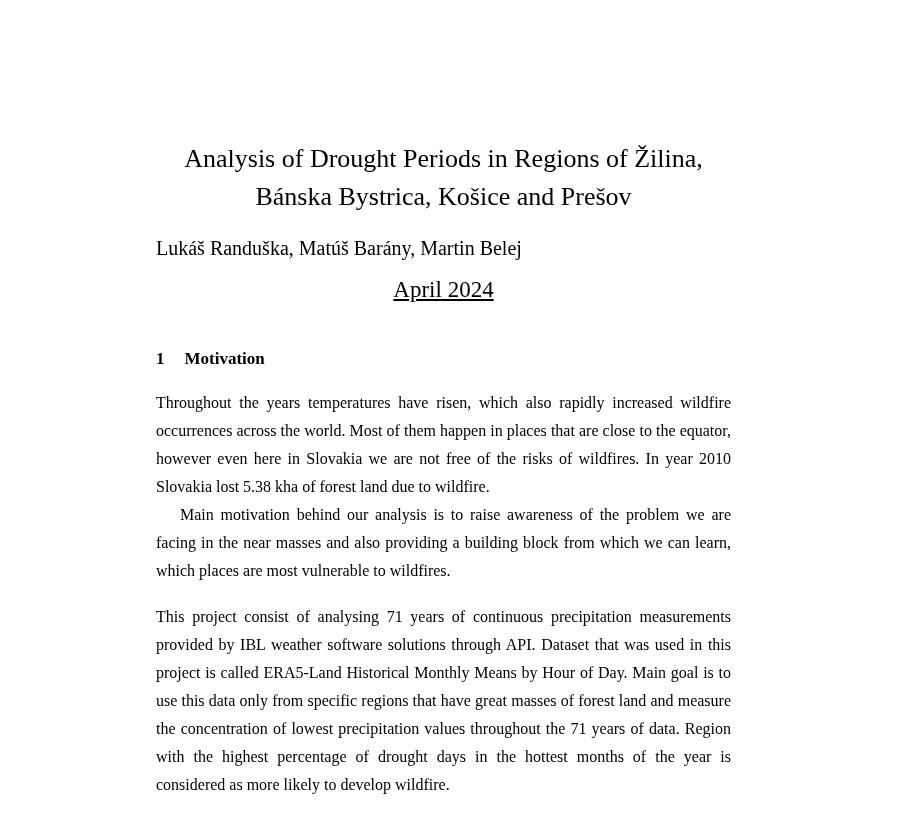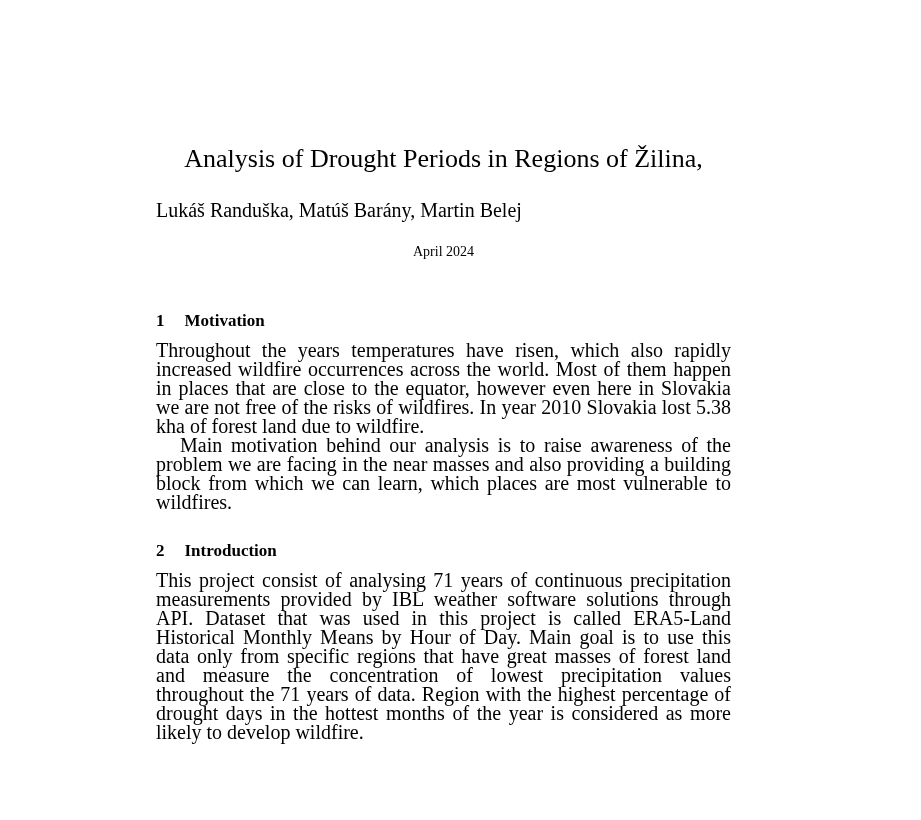--- a/index.html
+++ b/index.html
@@ -33,71 +33,70 @@
     line-height: 38px;
   }
   .authors {
     margin-top: 22px;
     font-size: 20px;
     line-height: 21px;
   }
   .date {
     margin-top: 20px;
     text-align: center;
-    font-size: 14px;
+    font-size: 23px;
     line-height: 21px;
+    text-decoration: underline;
   }
   .section-heading {
     font-weight: 700;
     font-size: 17px;
     line-height: 24px;
   }
   .sh-first {
     margin-top: 47px;
   }
   .sh-next {
     margin-top: 27px;
   }
   .sec-num {
     display: inline-block;
     margin-right: 20px;
   }
   .para {
-    margin: 8px 0 0 0;
-    font-size: 20px;
-    line-height: 19px;
+    margin: 18px 0 0 0;
+    font-size: 16px;
+    line-height: 28px;
     text-align: justify;
     hyphens: auto;
     -webkit-hyphens: auto;
   }
   .para.follow {
     margin-top: 0;
     text-indent: 24px;
   }
 </style>
 </head>
 <body>
 
 <div class="page">
   <div class="content">
 
     <div class="title">
       <div>Analysis of Drought Periods in Regions of Žilina,</div>
+      <div>Bánska Bystrica, Košice and Prešov</div>
     </div>
 
     <div class="authors">Lukáš Randuška, Matúš Barány, Martin Belej</div>
 
     <div class="date">April 2024</div>
 
     <div class="section-heading sh-first">
       <span class="sec-num">1</span><span class="sec-title">Motivation</span>
     </div>
     <p class="para">Throughout the years temperatures have risen, which also rapidly increased wildfire occurrences across the world. Most of them happen in places that are close to the equator, however even here in Slovakia we are not free of the risks of wildfires. In year 2010 Slovakia lost 5.38 kha of forest land due to wildfire.</p>
     <p class="para follow">Main motivation behind our analysis is to raise awareness of the problem we are facing in the near masses and also providing a building block from which we can learn, which places are most vulnerable to wildfires.</p>
 
-    <div class="section-heading sh-next">
-      <span class="sec-num">2</span><span class="sec-title">Introduction</span>
-    </div>
     <p class="para">This project consist of analysing 71 years of continuous precipitation measurements provided by IBL weather software solutions through API. Dataset that was used in this project is called ERA5-Land Historical Monthly Means by Hour of Day. Main goal is to use this data only from specific regions that have great masses of forest land and measure the concentration of lowest precipitation values throughout the 71 years of data. Region with the highest percentage of drought days in the hottest months of the year is considered as more likely to develop wildfire.</p>
 
 
   </div>
 </div>
 
 </body></html>

